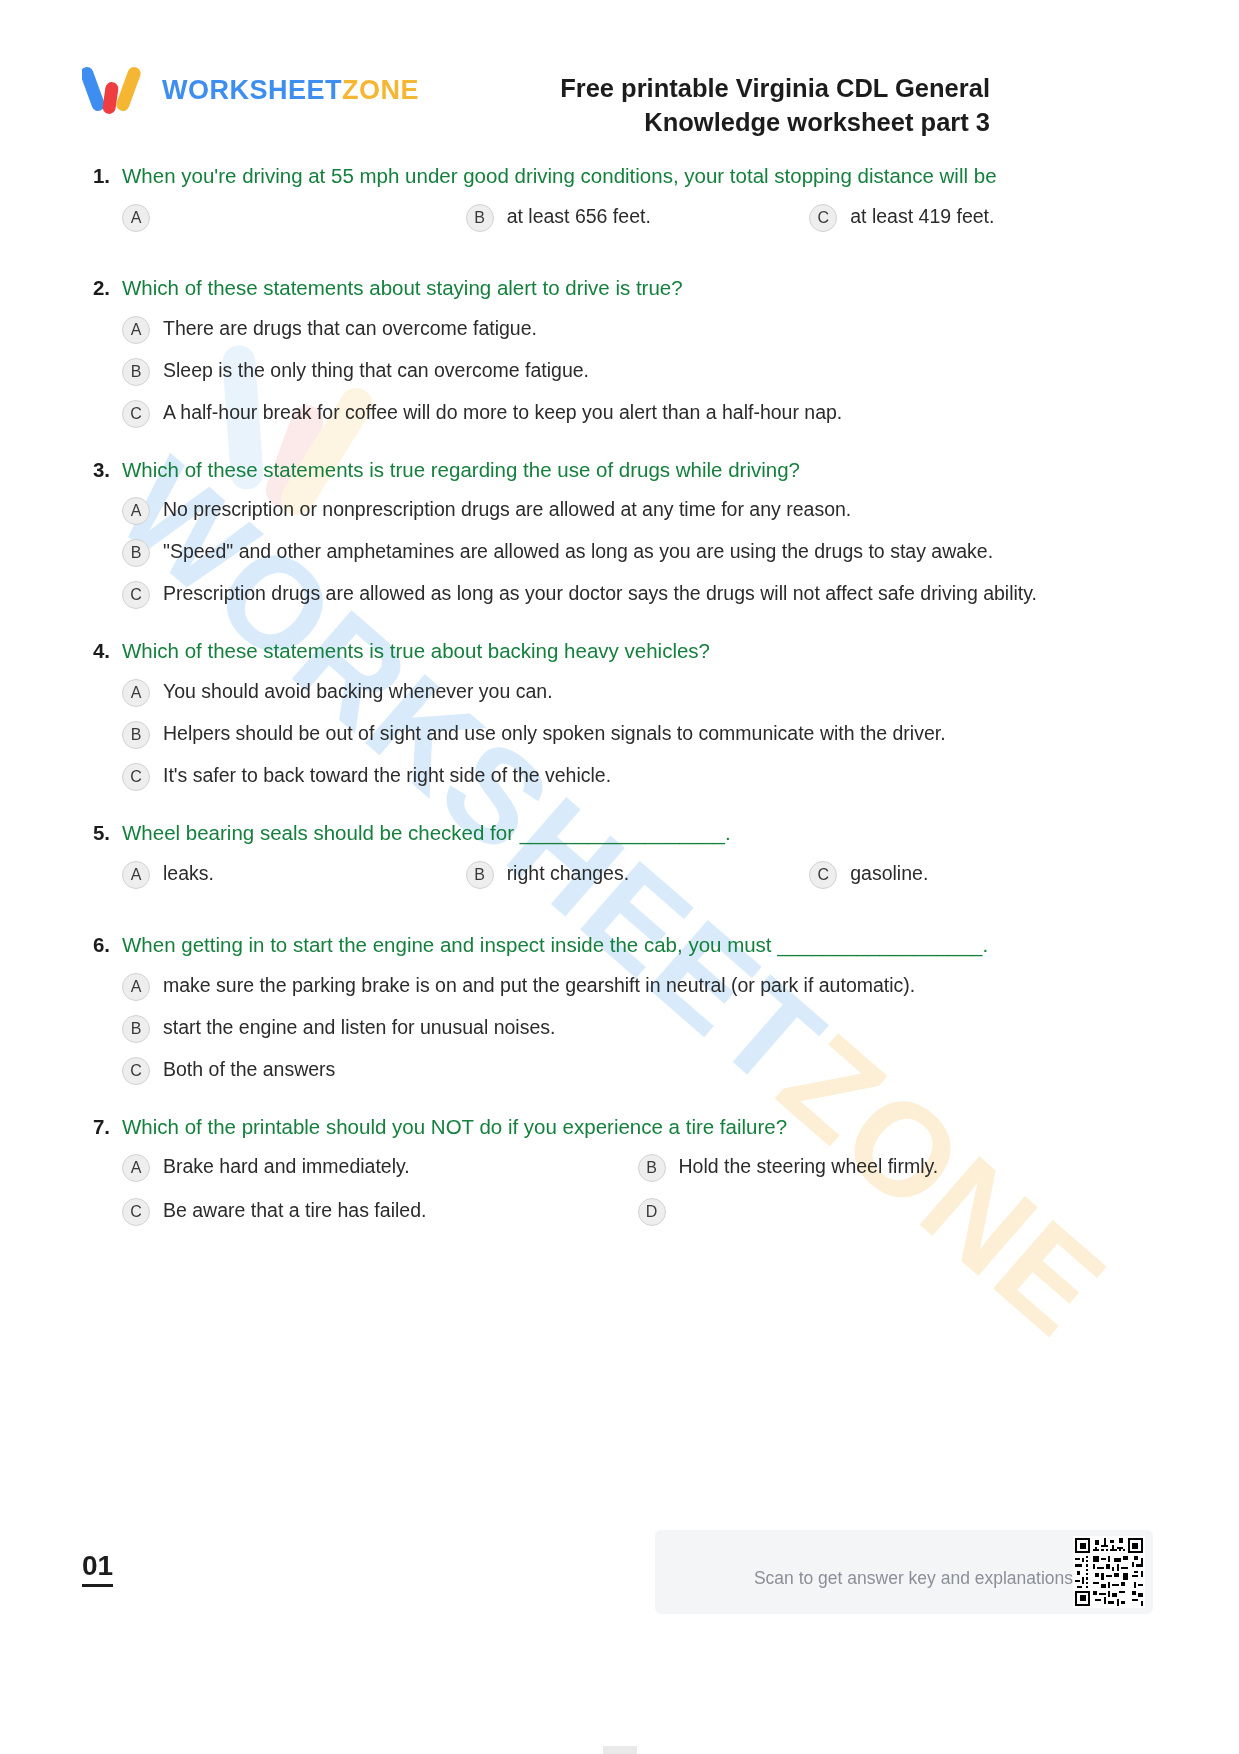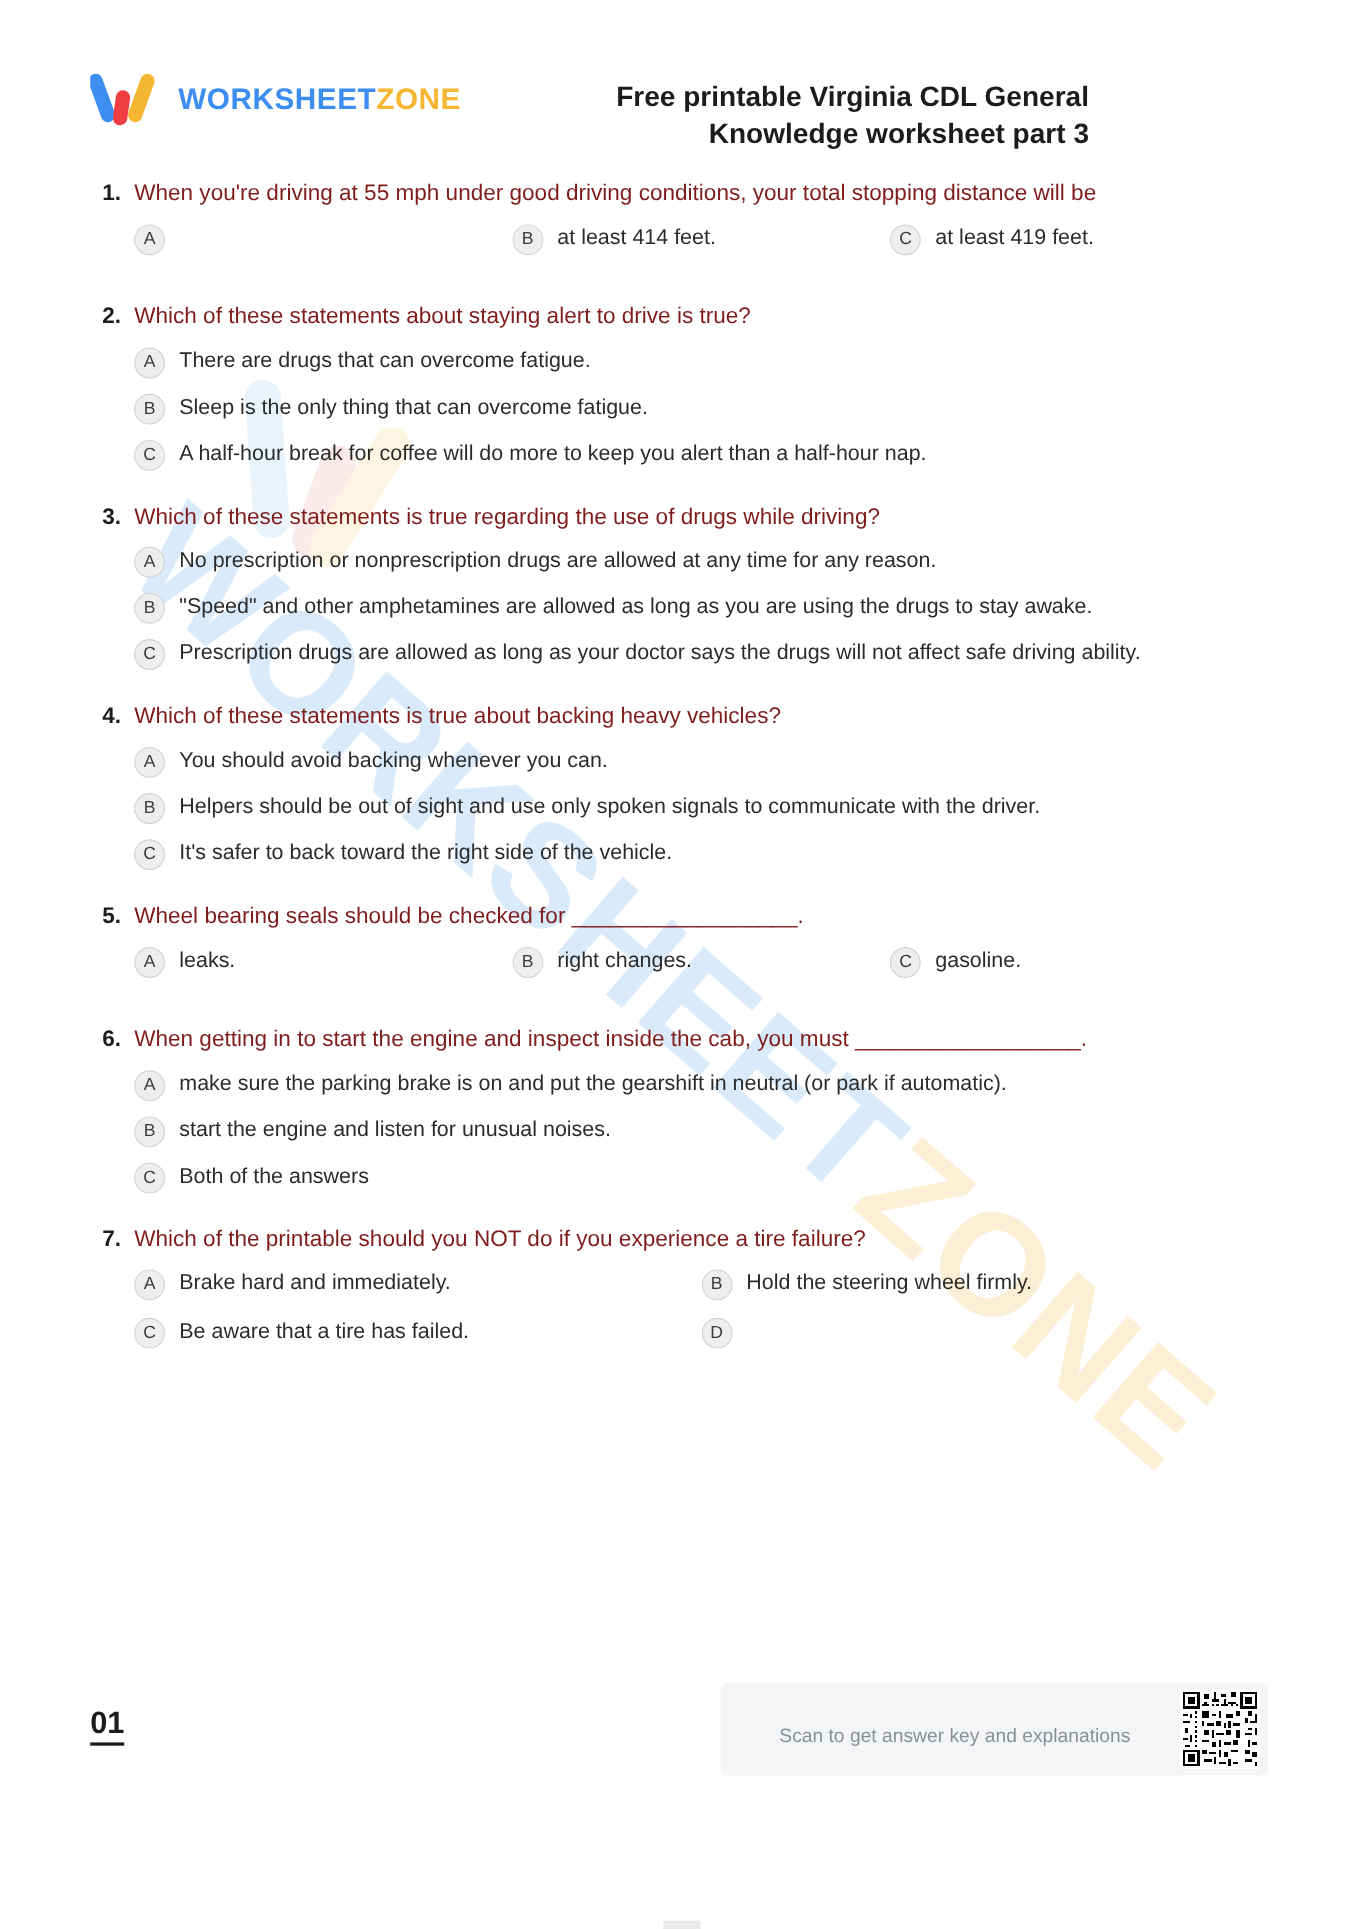--- a/index.html
+++ b/index.html
@@ -85,21 +85,21 @@
     font-size: 20.5px;
     font-weight: 700;
     color: #1c1c1c;
     text-align: right;
     padding-right: 12px;
     line-height: 1.55;
   }
   .q-text {
     font-size: 20.5px;
     line-height: 1.55;
-    color: #7f1d1d;
+    color: #15803d;
     flex: 1 1 auto;
   }
   .opts {
     margin-top: 10px;
     padding-left: 40px;
   }
   .opts.cols3 { display: flex; }
   .opts.cols3 .opt { width: 33.33%; }
   .opts.cols2 { display: flex; flex-wrap: wrap; }
   .opts.cols2 .opt { width: 50%; }
@@ -146,21 +146,21 @@
     right: 86px; bottom: 140px;
     width: 498px; height: 84px;
     background: #f4f5f7;
     border-radius: 6px;
     display: flex;
     align-items: center;
     z-index: 3;
   }
   .scan-text {
     flex: 1 1 auto;
-    text-align: center;
+    text-align: right;
     font-size: 17.5px;
     color: #8a8f98;
     padding-left: 8px;
     margin-top: 12px;
   }
   .qr {
     flex: 0 0 auto;
     width: 72px; height: 72px;
     margin-right: 8px;
     background: #ffffff;
@@ -208,21 +208,21 @@
         <div class="q-row">
           <div class="q-num">1.</div>
           <div class="q-text">When you're driving at 55 mph under good driving conditions, your total stopping distance will be</div>
         </div>
         <div class="opts cols3">
           <div class="opt">
             <span class="badge">A</span>
           </div>
           <div class="opt">
             <span class="badge">B</span>
-            <span class="opt-text">at least 414 feet.</span>
+            <span class="opt-text">at least 656 feet.</span>
           </div>
           <div class="opt">
             <span class="badge">C</span>
             <span class="opt-text">at least 419 feet.</span>
           </div>
         </div>
       </div>
       <div class="q-block">
         <div class="q-row">
           <div class="q-num">2.</div>

